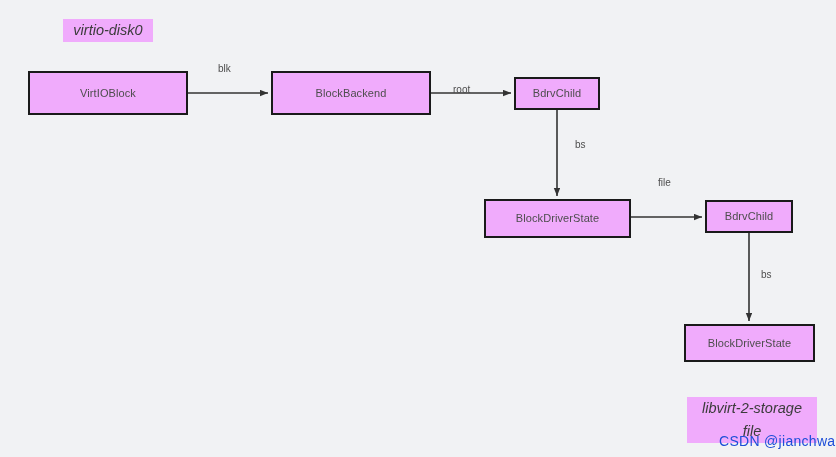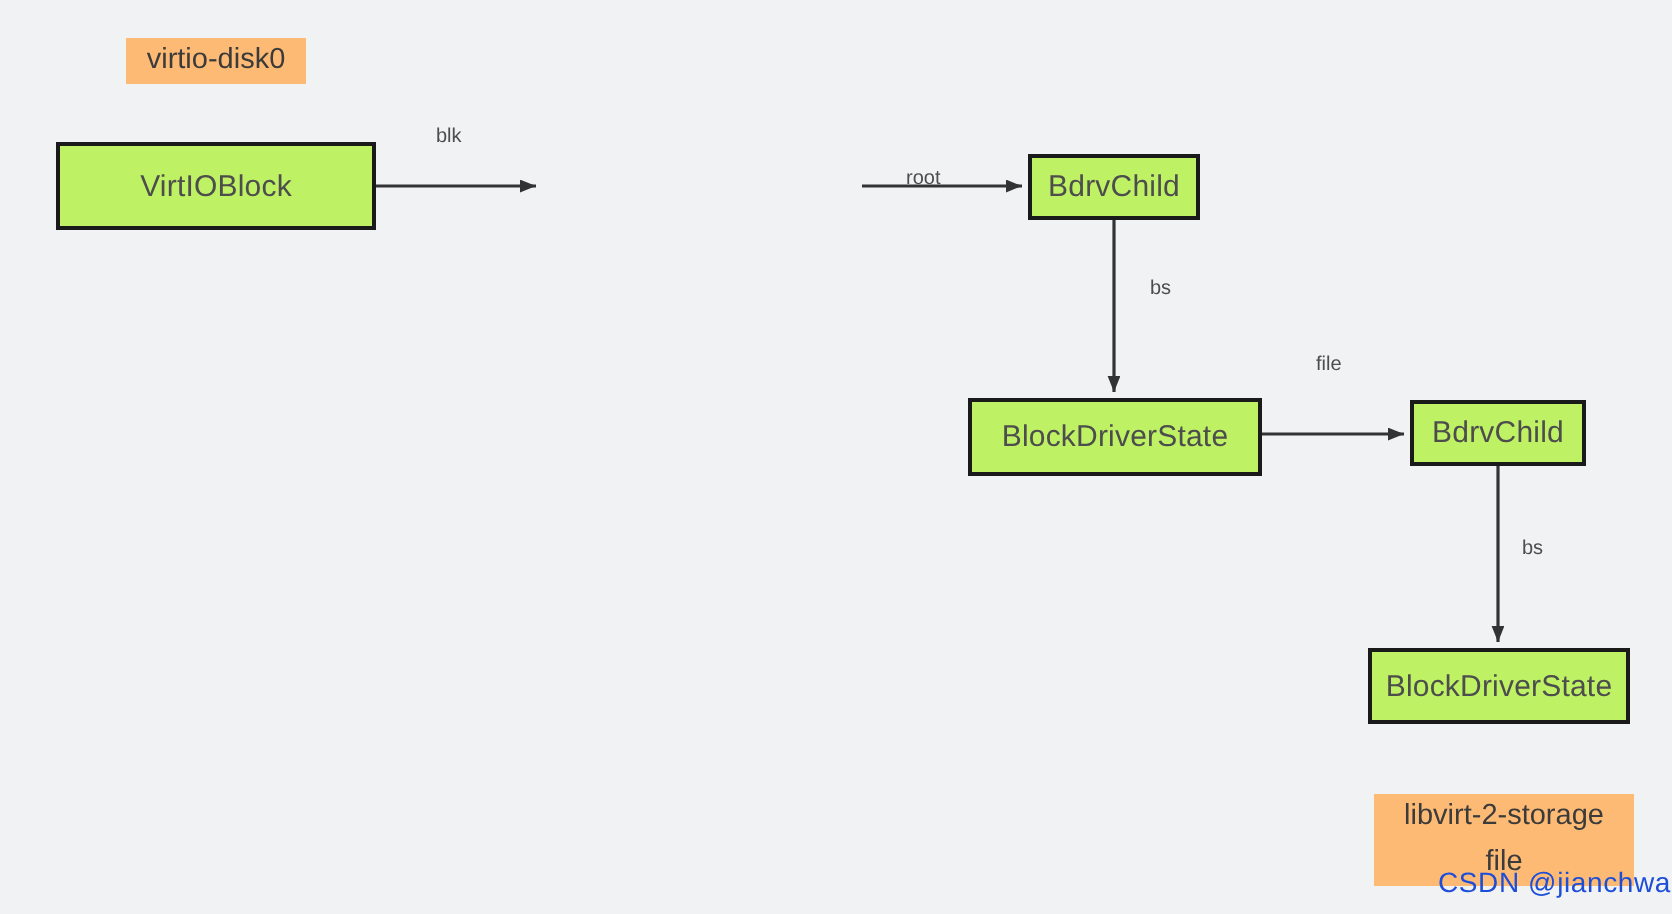--- a/index.html
+++ b/index.html
@@ -18,24 +18,24 @@
   #canvas {
     position: absolute;
     left: 0;
     top: 0;
     width: 836px;
     height: 457px;
   }
   .node {
     position: absolute;
     box-sizing: border-box;
-    background: #bef264;
+    background: #f0abfc;
     border: 2px solid #1a1a1a;
     color: #4d4d4d;
-    font-size: 15px;
+    font-size: 11px;
     line-height: 1;
     display: flex;
     align-items: center;
     justify-content: center;
     white-space: nowrap;
     letter-spacing: 0.1px;
   }
   .edge-label {
     position: absolute;
     color: #4d4d4d;
@@ -45,23 +45,24 @@
   }
   .hl {
     position: absolute;
     color: #3b3b3b;
     font-size: 14.5px;
     line-height: 21px;
     white-space: nowrap;
     text-align: center;
   }
   .hl span {
-    background: #fdba74;
+    background: #f0abfc;
     padding: 1px 1px;
     box-decoration-break: clone;
+    font-style: italic;
     -webkit-box-decoration-break: clone;
   }
   .hl .line {
     display: block;
   }
   #watermark {
     position: absolute;
     color: #1d4ed8;
     font-size: 14px;
     line-height: 1;
@@ -107,20 +108,23 @@
 
     <g>
       <line x1="749" y1="233" x2="749" y2="321" stroke="#333333" stroke-width="1.6" marker-end="url(#arrow)"></line>
     </g>
   </svg>
 
   <div class="node" style="left:28px; top:71px; width:160px; height:44px;">
     <span>VirtIOBlock</span>
   </div>
 
+  <div class="node" style="left:271px; top:71px; width:160px; height:44px;">
+    <span>BlockBackend</span>
+  </div>
 
   <div class="node" style="left:514px; top:77px; width:86px; height:33px;">
     <span>BdrvChild</span>
   </div>
 
   <div class="node" style="left:484px; top:199px; width:147px; height:39px;">
     <span>BlockDriverState</span>
   </div>
 
   <div class="node" style="left:705px; top:200px; width:88px; height:33px;">

